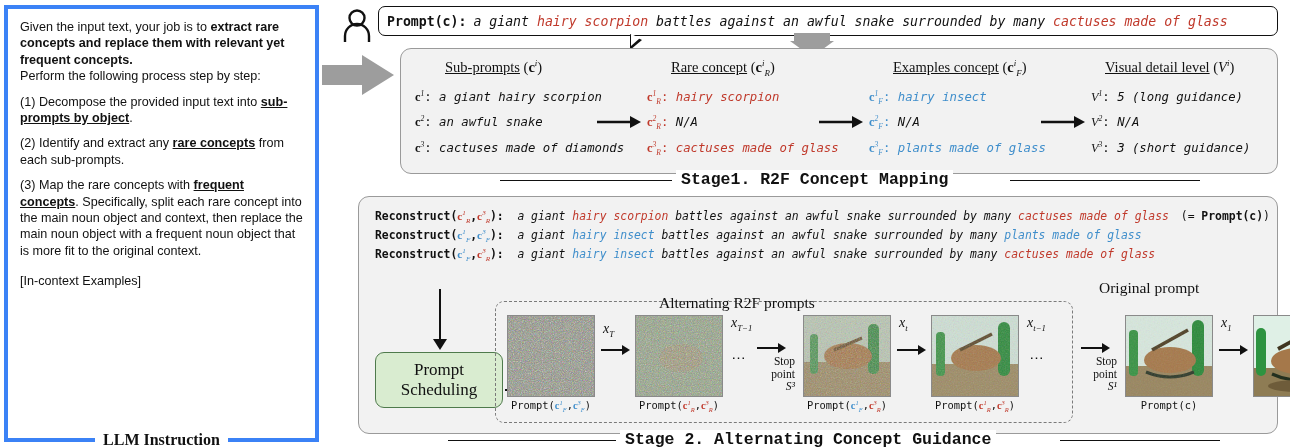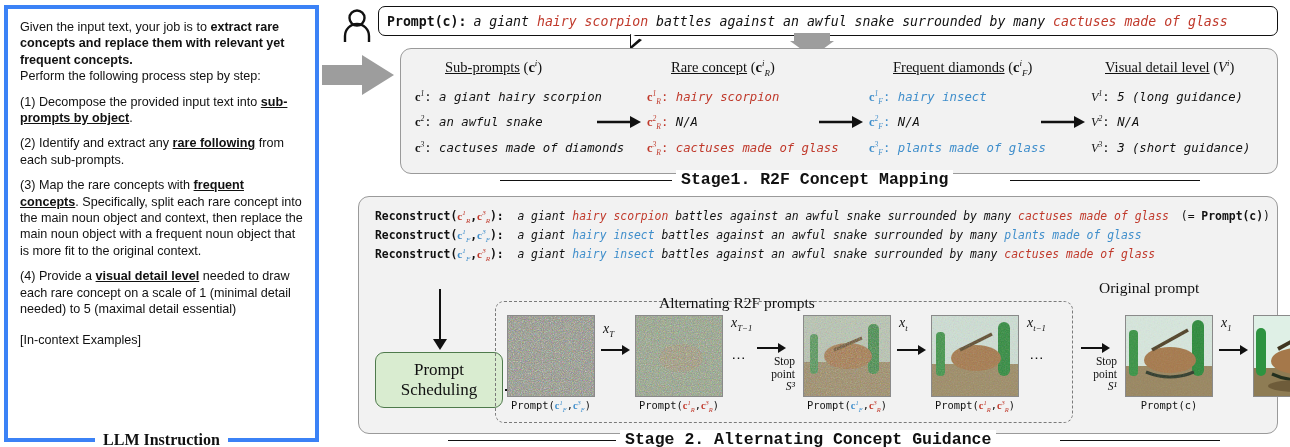--- a/index.html
+++ b/index.html
@@ -92,23 +92,22 @@
   #stage2-caption{position:absolute;left:620px;top:430px;}
 </style>
 </head>
 <body>
 
 <div id="llm-panel">
   <div id="llm-body">
     <p class="tight"><span>Given the input text, your job is to </span><b>extract rare concepts and replace them with relevant yet frequent concepts.</b></p>
     <p><span>Perform the following process step by step:</span></p>
     <p><span>(1) Decompose the provided input text into </span><u>sub-prompts by object</u><span>.</span></p>
-    <p><span>(2) Identify and extract any </span><u>rare following</u><span> from each sub-prompts.</span></p>
+    <p><span>(2) Identify and extract any </span><u>rare concepts</u><span> from each sub-prompts.</span></p>
     <p><span>(3) Map the rare concepts with </span><u>frequent concepts</u><span>. Specifically, split each rare concept into the main noun object and context, then replace the main noun object with a frequent noun object that is more fit to the original context.</span></p>
-    <p><span>(4) Provide a </span><u>visual detail level</u><span> needed to draw each rare concept on a scale of 1 (minimal detail needed) to 5 (maximal detail essential)</span></p>
     <p style="margin-top:14px"><span>[In-context Examples]</span></p>
   </div>
   <div id="llm-caption">
     <span>LLM Instruction</span>
   </div>
 </div>
 
 <svg style="position:absolute;left:322px;top:55px;" width="78" height="40">
   <polygon points="0,10 40,10 40,0 72,20 40,40 40,30 0,30" fill="#9d9d9d"></polygon>
 </svg>
@@ -132,21 +131,21 @@
 
 <div id="stage1">
 
   <div class="col-head" style="left:44px;top:10px;">
     <span class="u">Sub-prompts</span> (<span class="cvar">c</span><sup class="vvar">i</sup>)
   </div>
   <div class="col-head" style="left:270px;top:10px;">
     <span class="u">Rare concept</span> (<span class="cvar">c</span><sup class="vvar">i</sup><sub class="vvar">R</sub>)
   </div>
   <div class="col-head" style="left:492px;top:10px;">
-    <span class="u">Frequent diamonds</span> (<span class="cvar">c</span><sup class="vvar">i</sup><sub class="vvar">F</sub>)
+    <span class="u">Examples concept</span> (<span class="cvar">c</span><sup class="vvar">i</sup><sub class="vvar">F</sub>)
   </div>
   <div class="col-head" style="left:704px;top:10px;">
     <span class="u">Visual detail level</span> (<span class="vvar">V</span><sup class="vvar">i</sup>)
   </div>
 
   <div class="rowtxt mono" style="left:14px;top:41px;">
     <b class="cvar" style="font-style:normal">c</b><sup class="vvar">1</sup>:&nbsp;<span class="ital">a giant hairy scorpion</span>
   </div>
   <div class="rowtxt mono red" style="left:246px;top:41px;">
     <b class="cvar" style="font-style:normal">c</b><sup class="vvar">1</sup><sub class="vvar">R</sub>:&nbsp;<span class="ital">hairy scorpion</span>

